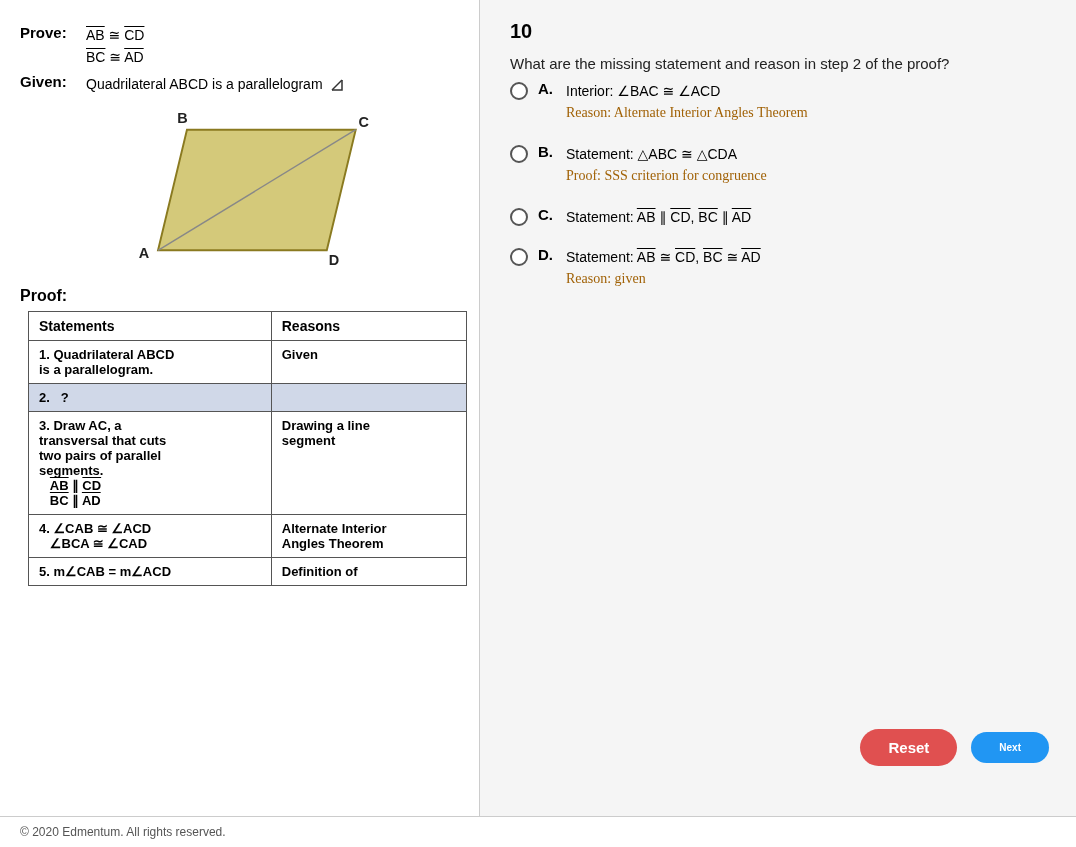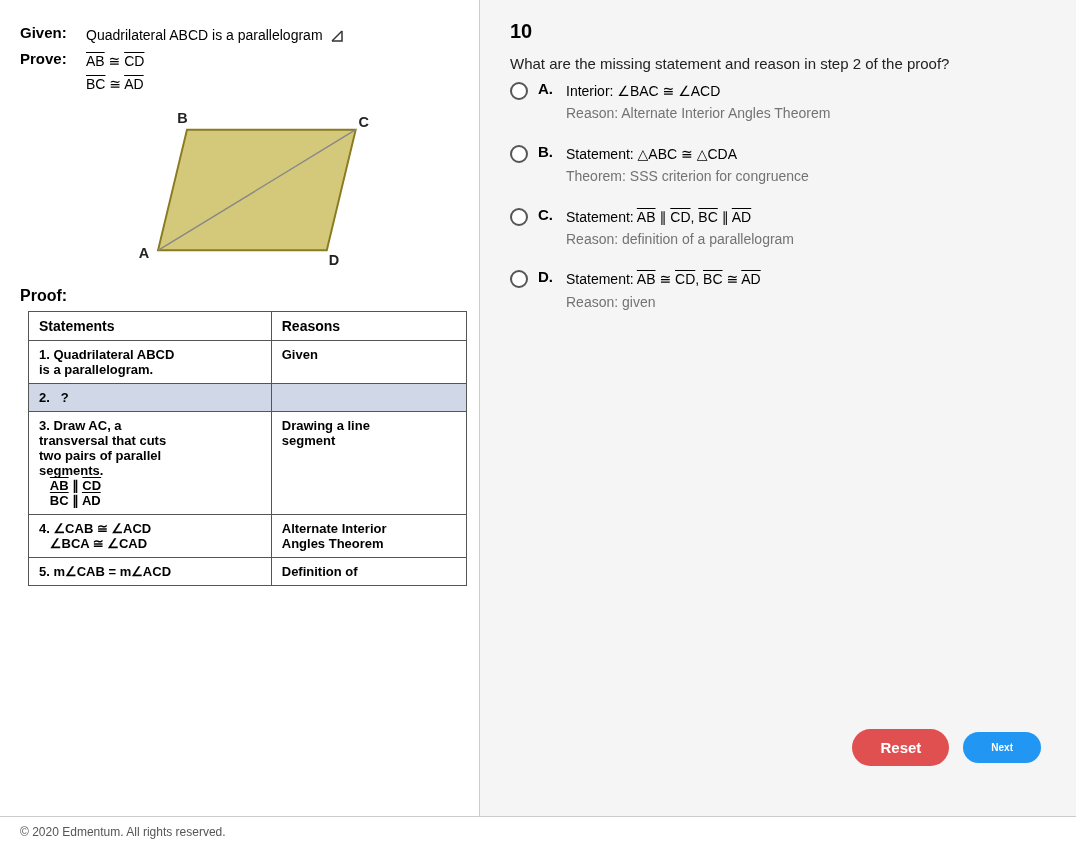--- a/index.html
+++ b/index.html
@@ -121,26 +121,27 @@
     }
     .option-content {
       font-size: 14px;
       line-height: 1.6;
     }
     .option-content .statement-line {
       display: block;
     }
     .option-content .reason-line {
       display: block;
-      color: #737373;
+      color: #a16207;
+      font-family: Liberation Serif, serif;
     }
     .buttons-row {
       position: absolute;
       bottom: 50px;
-      right: 35px;
+      right: 27px;
       display: flex;
       gap: 14px;
       align-items: center;
     }
     .btn-reset {
       background: #e05050;
       color: #fff;
       border: none;
       border-radius: 20px;
       padding: 10px 28px;
@@ -171,37 +172,37 @@
       height: 170px;
     }
   </style>
 </head>
 <body>
 
 <div class="main-container">
 
   <div class="left-panel">
     <div class="given-section">
+      <div class="given-row">
+        <span class="given-label">Prove:</span>
+        <span class="given-content">
+          <span class="overline">AB</span> ≅ <span class="overline">CD</span><br>
+          <span class="overline">BC</span> ≅ <span class="overline">AD</span>
+        </span>
+      </div>
       <div class="given-row">
         <span class="given-label">Given:</span>
         <span class="given-content">
           Quadrilateral ABCD is a parallelogram&nbsp;
           <svg width="14" height="14" style="vertical-align:middle;display:inline-block;">
             <polyline points="2,12 12,12 12,2" fill="none" stroke="#333" stroke-width="1.5"></polyline>
             <line x1="2" y1="12" x2="12" y2="2" stroke="#333" stroke-width="1.5"></line>
           </svg>
         </span>
       </div>
-      <div class="given-row">
-        <span class="given-label">Prove:</span>
-        <span class="given-content">
-          <span class="overline">AB</span> ≅ <span class="overline">CD</span><br>
-          <span class="overline">BC</span> ≅ <span class="overline">AD</span>
-        </span>
-      </div>
     </div>
 
     <div class="diagram-container">
       <svg class="diagram" viewBox="0 0 280 175">
 
         <polygon points="55,150 85,25 260,25 230,150" fill="#d4c97a" stroke="#8a7a20" stroke-width="2"></polygon>
 
         <line x1="55" y1="150" x2="260" y2="25" stroke="#888" stroke-width="1.5"></line>
 
         <text x="75" y="18" font-size="15" font-weight="bold" fill="#222">B</text>
@@ -274,32 +275,31 @@
         </div>
       </li>
 
       <li class="option-item">
         <div class="option-radio"></div>
         <span class="option-letter">B.</span>
         <div class="option-content">
           <span class="statement-line">
             Statement: △ABC ≅ △CDA
           </span>
-          <span class="reason-line">Theorem: SSS criterion for congruence</span>
+          <span class="reason-line">Proof: SSS criterion for congruence</span>
         </div>
       </li>
 
       <li class="option-item">
         <div class="option-radio"></div>
         <span class="option-letter">C.</span>
         <div class="option-content">
           <span class="statement-line">
             Statement: <span class="overline">AB</span> ∥ <span class="overline">CD</span>, <span class="overline">BC</span> ∥ <span class="overline">AD</span>
           </span>
-          <span class="reason-line">Reason: definition of a parallelogram</span>
         </div>
       </li>
 
       <li class="option-item">
         <div class="option-radio"></div>
         <span class="option-letter">D.</span>
         <div class="option-content">
           <span class="statement-line">
             Statement: <span class="overline">AB</span> ≅ <span class="overline">CD</span>, <span class="overline">BC</span> ≅ <span class="overline">AD</span>
           </span>

